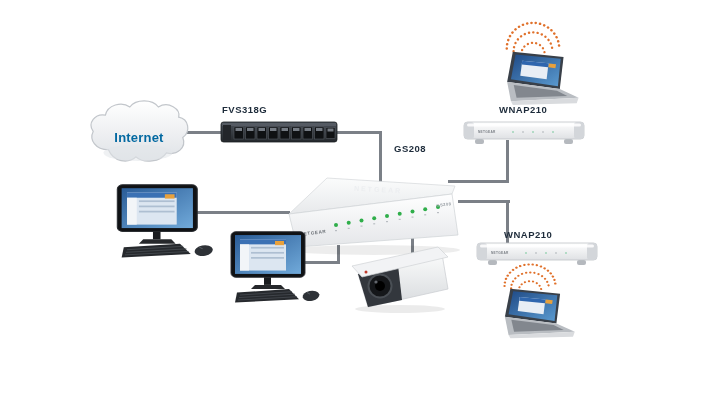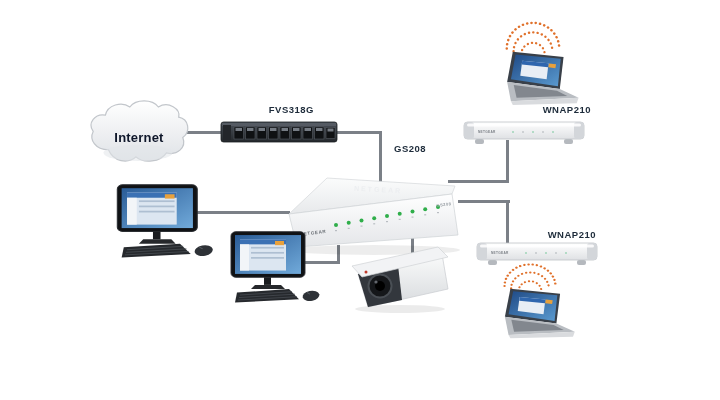--- a/index.html
+++ b/index.html
@@ -2,23 +2,23 @@
 <html><head>
 <meta charset="utf-8">
 <style>
   html,body{margin:0;padding:0;background:#fff;}
   #stage{position:relative;width:720px;height:400px;background:#ffffff;overflow:hidden;
          font-family:"Liberation Sans",sans-serif;}
   .cable{position:absolute;background:#7b8087;z-index:1;}
   .node{position:absolute;z-index:2;}
   .node svg{display:block;}
   .dlabel{position:absolute;z-index:3;font-size:9.5px;font-weight:bold;color:#1d2b3a;
-          letter-spacing:0.5px;text-align:right;}
+          letter-spacing:0.5px;text-align:left;}
   .cloud-text{position:absolute;left:0;top:34px;width:100%;text-align:center;z-index:3;
-          font-size:13px;font-weight:bold;color:#0f172a;letter-spacing:0.2px;}
+          font-size:13px;font-weight:bold;color:#0369a1;letter-spacing:0.2px;}
 </style>
 </head>
 <body>
 
 <svg width="0" height="0" style="position:absolute" aria-hidden="true">
   <defs>
     <linearGradient id="gradCloud" x1="0" y1="0" x2="0" y2="1">
       <stop offset="0" stop-color="#ffffff"></stop>
         <stop offset="1" stop-color="#dfe2e6"></stop>
     </linearGradient>

